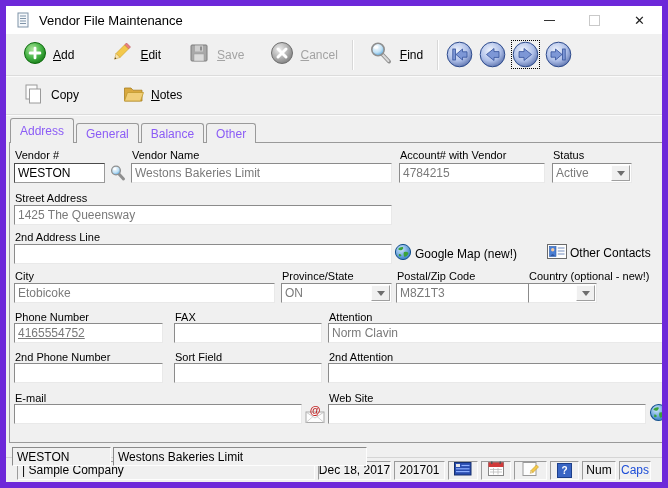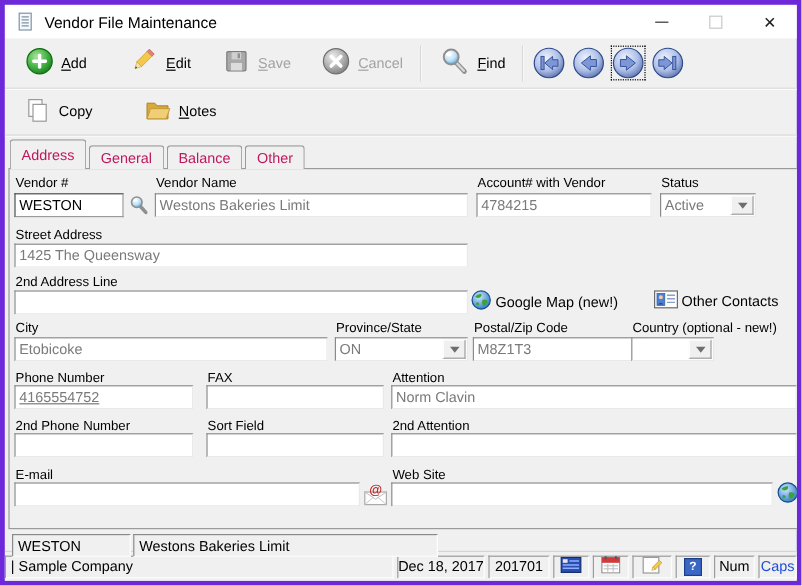--- a/index.html
+++ b/index.html
@@ -1,17 +1,17 @@
 <!DOCTYPE html>
 <html><head>
 <meta charset="utf-8">
 <style>
   html,body{margin:0;padding:0;background:#fff;}
   .window{position:relative;width:668px;height:488px;box-sizing:border-box;
-    border:4px solid #6d28d9;background:#f0f0f0;overflow:hidden;
+    border:6px solid #6d28d9;background:#f0f0f0;overflow:hidden;
     font-family:"Liberation Sans",sans-serif;-webkit-font-smoothing:none;}
   
   .titlebar{position:absolute;top:0;left:0;right:0;height:28px;background:#fff;display:flex;align-items:center;}
   .title-icon{margin-left:9px;display:flex;}
   .title-text{margin-left:8px;font-size:13px;color:#000;}
   .title-controls{margin-left:auto;display:flex;height:100%;}
   .tc-btn{width:45px;display:flex;align-items:center;justify-content:center;font-size:13px;color:#222;}
   .min-glyph{width:11px;height:1px;background:#333;}
   .max-glyph{width:9px;height:9px;border:1px solid #c9c9c9;}
   
@@ -22,21 +22,21 @@
   .tbtn{display:flex;align-items:center;gap:6px;padding:3px 7px;font-size:12px;color:#000;cursor:default;}
   .tbtn .mn{display:inline-block;}
   .mn::first-letter{text-decoration:underline;}
   .tbtn.disabled{color:#a3a3a3;}
   .vsep{width:1px;height:30px;background:#d8d8d8;border-right:1px solid #fff;margin:0 7px;}
   .navbtn{width:27px;height:27px;display:flex;align-items:center;justify-content:center;margin-right:6px;}
   .focus-dotted{outline:1px dotted #000;outline-offset:0px;}
   
   .tabs{position:absolute;top:112px;left:4px;height:25px;display:flex;align-items:flex-end;z-index:5;}
   .tab{box-sizing:border-box;height:20px;padding:3px 9px 0;font-size:12px;background:#f0f0f0;
-    border:1px solid #9a9a9a;border-bottom:none;border-radius:3px 3px 0 0;margin-right:2px;color:#be185d;}
+    border:1px solid #9a9a9a;border-bottom:none;border-radius:3px 3px 0 0;margin-right:2px;color:#8b5cf6;}
   .tab.active{height:25px;padding-top:5px;z-index:6;background:#f0f0f0;}
   .tabpage{position:absolute;top:136px;left:3px;width:662px;height:301px;box-sizing:border-box;
     background:#f0f0f0;border:1px solid #9a9a9a;border-top-color:#9a9a9a;z-index:1;}
   
   .lbl{position:absolute;font-size:11px;color:#000;white-space:nowrap;z-index:7;}
   .fld{position:absolute;box-sizing:border-box;height:20px;background:#fff;z-index:7;
     border:1px solid;border-color:#8b8b8b #e9e9e9 #e9e9e9 #8b8b8b;
     font-family:"Liberation Sans",sans-serif;font-size:12px;color:#7a7a7a;padding:0 3px;outline:none;}
   .fld.editable{color:#000;}
   .fld.focused{border-color:#4a4a4a #9a9a9a #9a9a9a #4a4a4a;}
@@ -47,21 +47,21 @@
     border:1px solid;border-color:#fdfdfd #9f9f9f #9f9f9f #fdfdfd;display:flex;align-items:center;justify-content:center;}
   .tri{width:0;height:0;border-left:4px solid transparent;border-right:4px solid transparent;border-top:5px solid #6e6e6e;}
   .iconlink{position:absolute;display:flex;align-items:center;gap:3px;font-size:12px;color:#000;z-index:7;}
   .fld-icon{position:absolute;z-index:7;display:flex;}
   
   .recbox{position:absolute;box-sizing:border-box;height:19px;background:#f0f0f0;
     border:1px solid;border-color:#8a8a8a #fdfdfd #fdfdfd #8a8a8a;
     font-size:12px;color:#000;display:flex;align-items:center;padding-left:4px;z-index:7;}
   
   .statusbar{position:absolute;left:0;right:0;bottom:0;height:24px;background:#f0f0f0;
-    border-top:1px solid #d5d5d5;display:flex;align-items:center;gap:3px;padding:0 0;font-size:12px;}
+    border-top:1px solid #d5d5d5;display:flex;align-items:center;gap:3px;padding:0 11px;font-size:12px;}
   .sb-panel{box-sizing:border-box;height:19px;background:#f0f0f0;
     border:1px solid;border-color:#9b9b9b #fdfdfd #fdfdfd #9b9b9b;
     display:flex;align-items:center;justify-content:center;padding:0 4px;white-space:nowrap;}
   .sb-company{flex:1;justify-content:flex-start;}
   .sb-grey{color:#1d4ed8;}
 </style>
 </head>
 <body>
 
 <div class="window">

